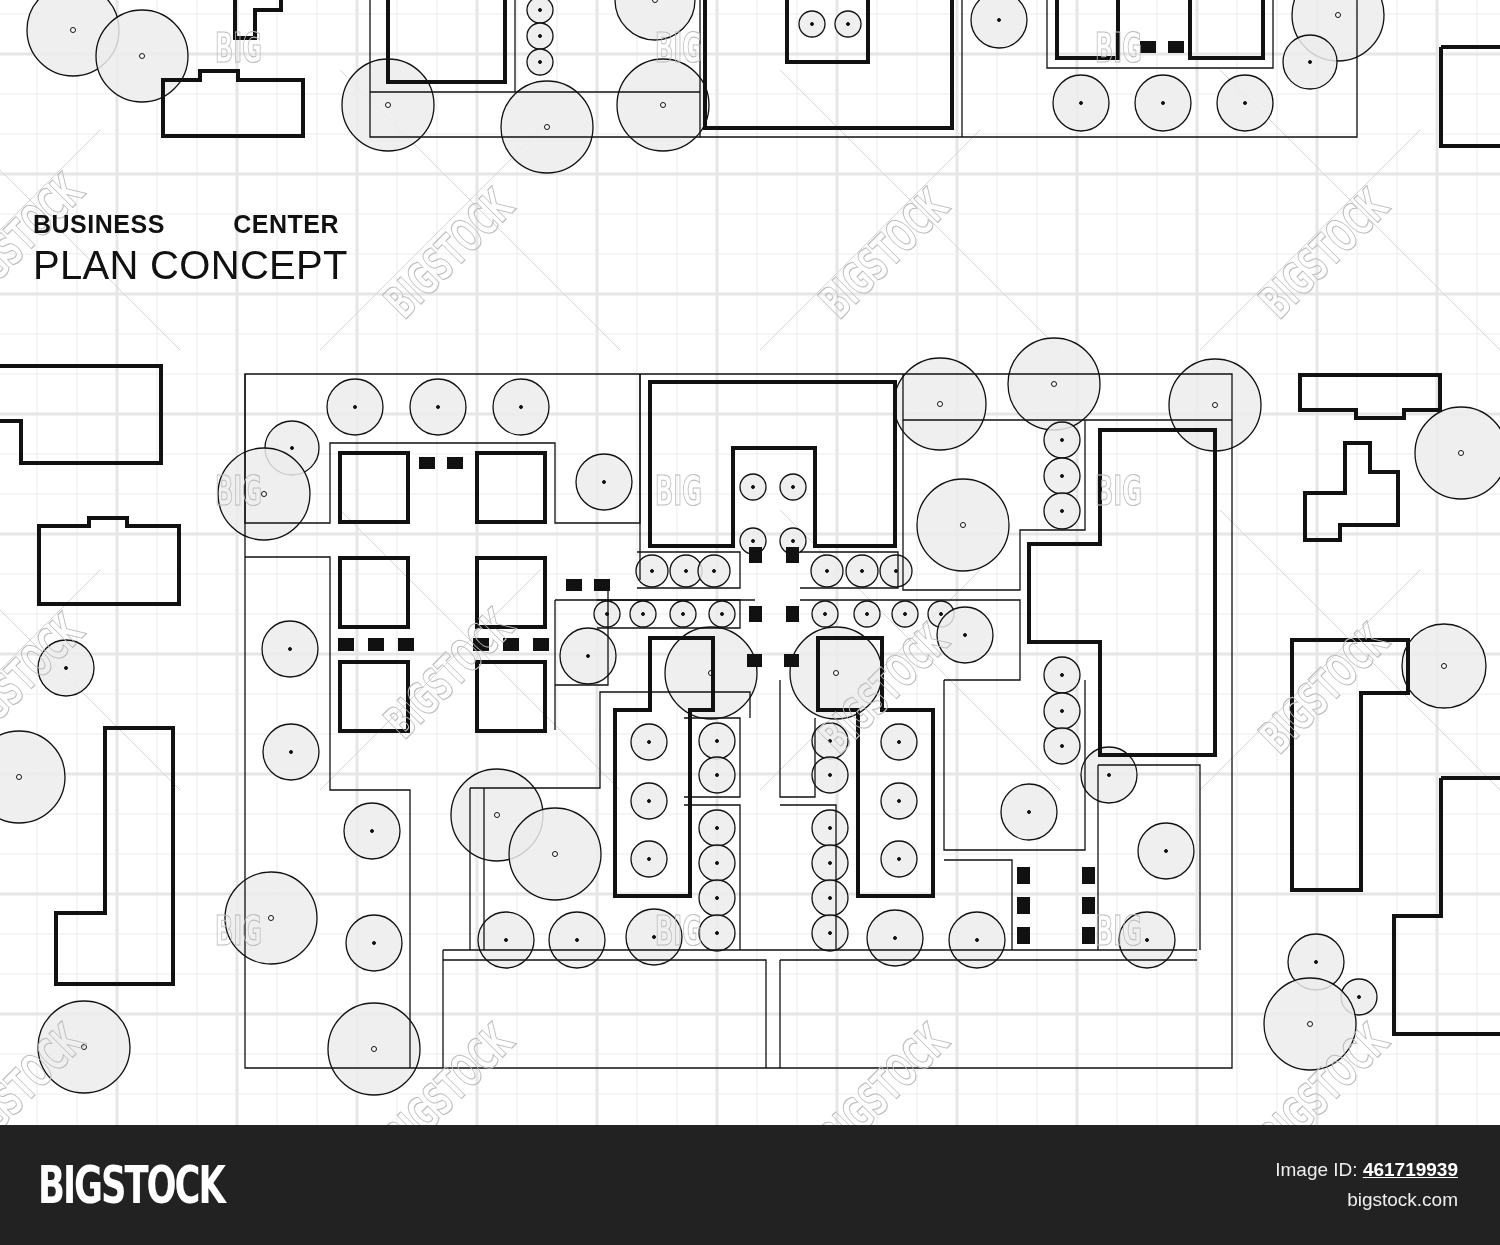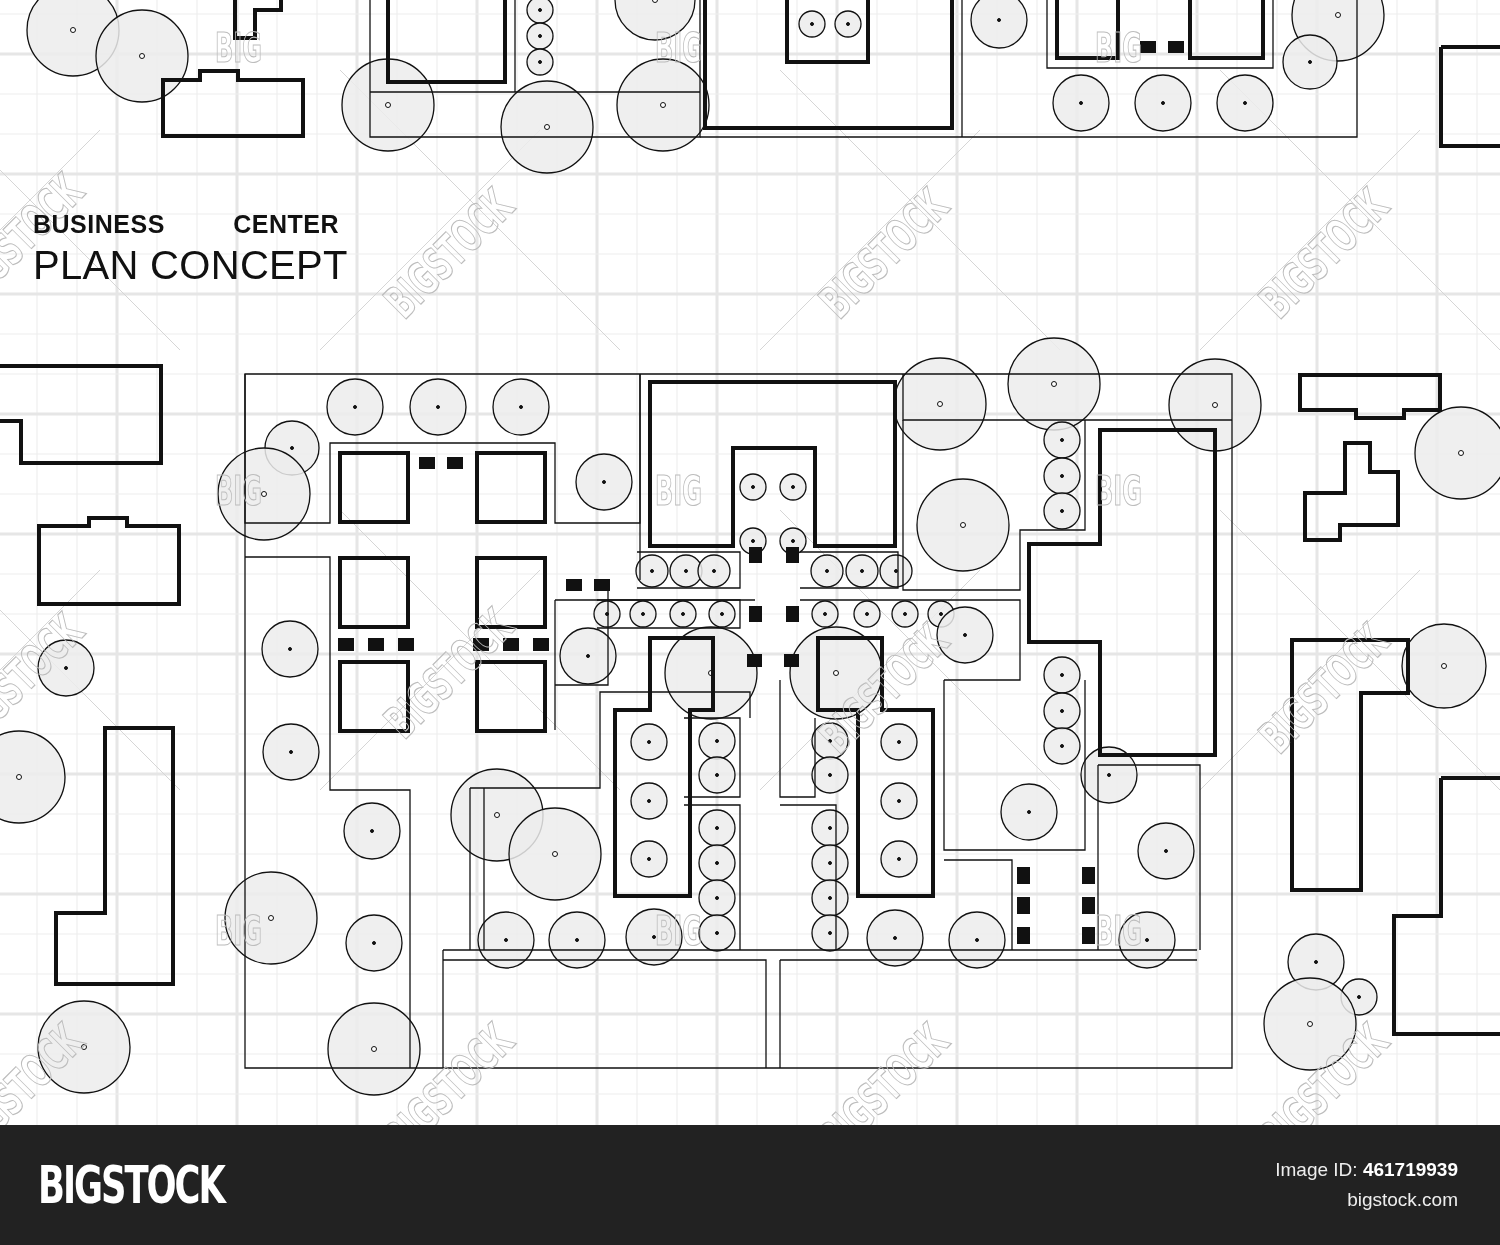--- a/index.html
+++ b/index.html
@@ -5,21 +5,21 @@
   html, body { margin: 0; padding: 0; background: #ffffff; }
   body { width: 1500px; height: 1245px; position: relative; overflow: hidden; font-family: "Liberation Sans", sans-serif; }
   #canvas { position: absolute; left: 0; top: 0; width: 1500px; height: 1125px; background: #ffffff; }
   #plan { position: absolute; left: 0; top: 0; }
   .title-block { position: absolute; left: 33px; top: 210px; width: 320px; color: #111; }
   .title-sub { font-size: 25px; letter-spacing: 0.5px; display: flex; justify-content: space-between; width: 306px; font-weight: bold; }
   .title-main { font-size: 40px; margin-top: 4px; letter-spacing: 0.3px; white-space: nowrap; }
   .footer { position: absolute; left: 0; top: 1125px; width: 1500px; height: 120px; background: #222222; color: #fff; }
   .footer-logo { position: absolute; left: 38px; top: 30px; font-family: "DejaVu Sans", sans-serif; font-size: 52px; font-weight: bold; letter-spacing: -3px; transform: scaleX(0.68); transform-origin: left center; color: #fff; }
   .footer-meta { position: absolute; right: 42px; top: 30px; text-align: right; font-size: 19px; line-height: 30px; color: #eee; }
-  .footer-meta b { font-weight: bold; color: #fff; }
+  .footer-meta b { font-weight: bold; color: #fff; text-decoration: underline; }
   .wm { fill: none; stroke: #bdbdbd; stroke-width: 1.2; font-family: "DejaVu Sans", sans-serif; font-weight: bold; }
 </style>
 </head>
 <body>
 
 <div id="canvas">
   <svg id="plan" width="1500" height="1125" viewBox="0 0 1500 1125" xmlns="http://www.w3.org/2000/svg">
     <g id="grid-layer">
         <line x1="37" y1="0" x2="37" y2="1125" stroke="#eeeeee" stroke-width="1.2"></line>
         <line x1="77" y1="0" x2="77" y2="1125" stroke="#eeeeee" stroke-width="1.2"></line>

